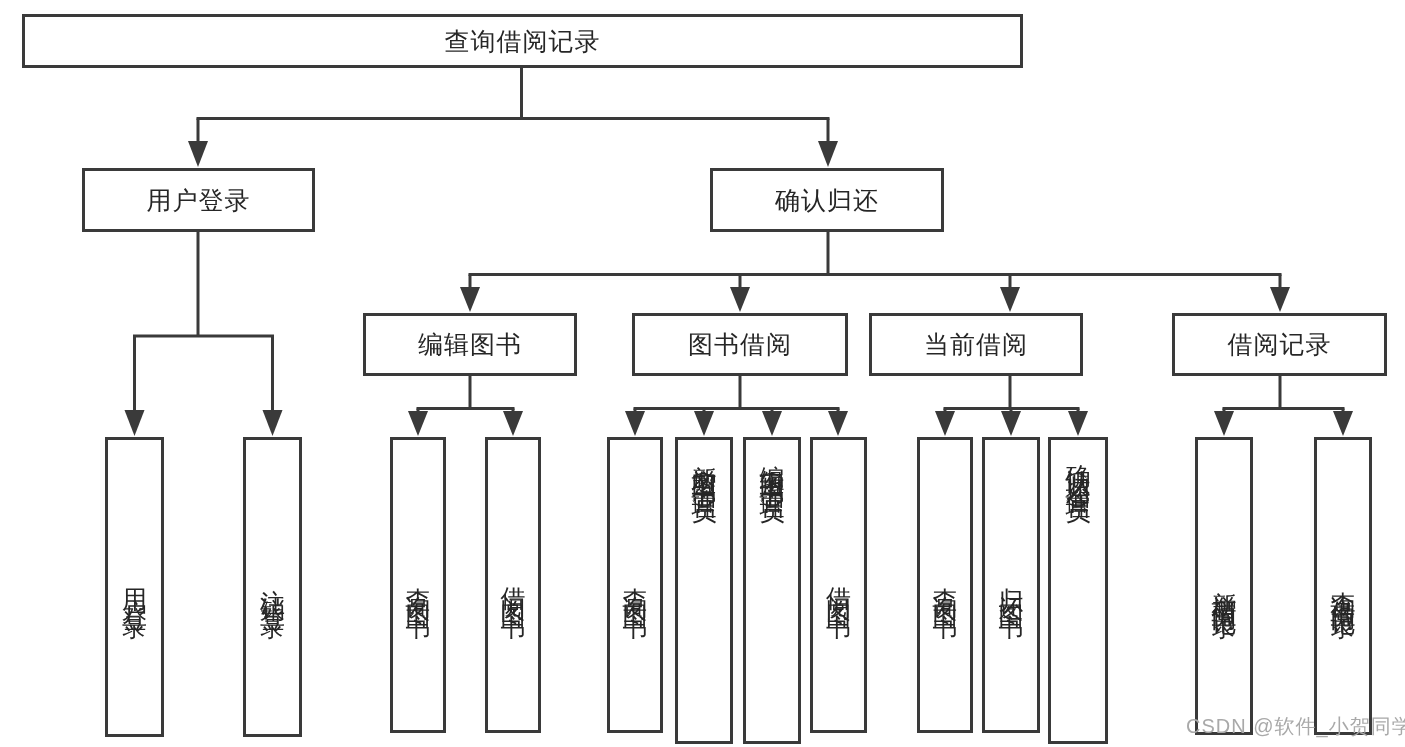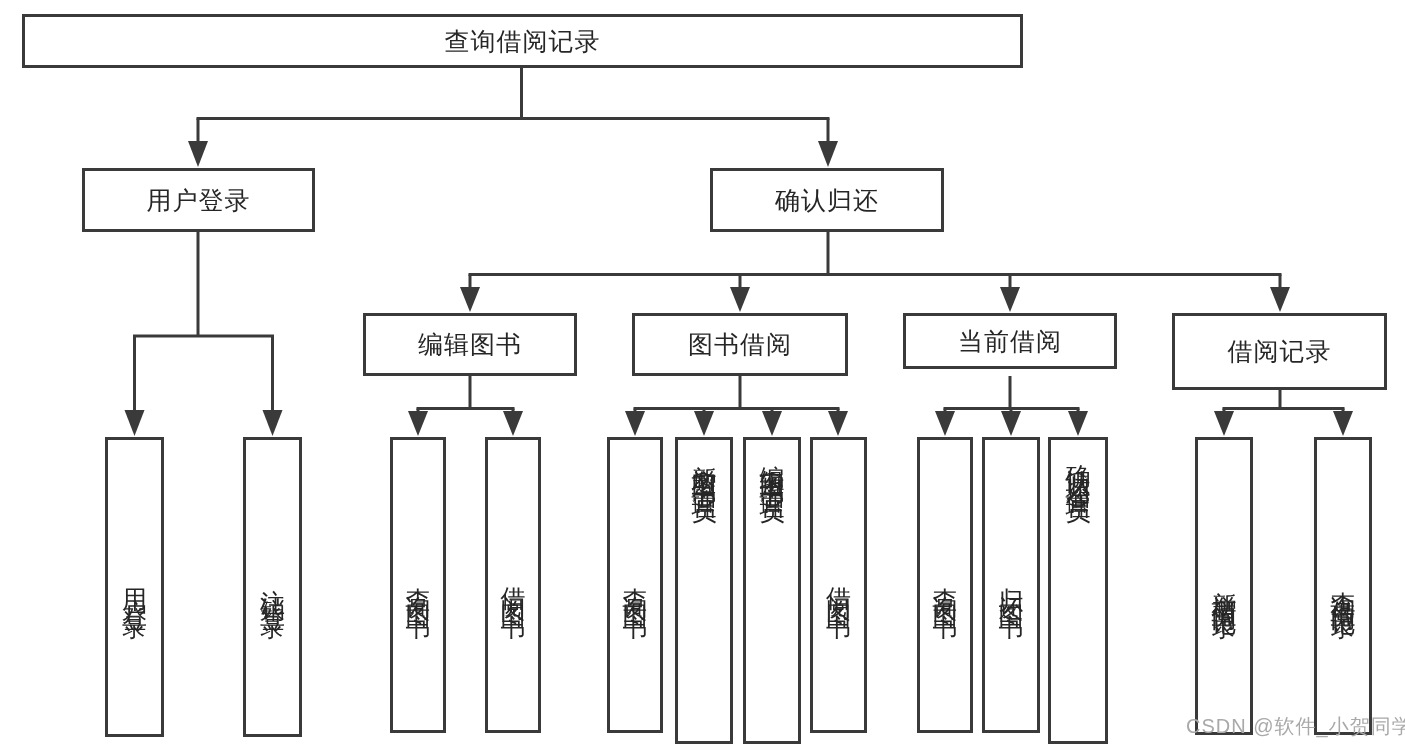--- a/index.html
+++ b/index.html
@@ -114,24 +114,24 @@
   <div class="node hbox" style="left:710px;top:168px;width:234px;height:64px;">
     <span>确认归还</span>
   </div>
 
   <div class="node hbox" style="left:363px;top:313px;width:214px;height:63px;">
     <span>编辑图书</span>
   </div>
   <div class="node hbox" style="left:632px;top:313px;width:216px;height:63px;font-family:Liberation Mono, monospace;">
     <span>图书借阅</span>
   </div>
-  <div class="node hbox" style="left:903px;top:313px;width:214px;height:56px;">
+  <div class="node hbox" style="left:869px;top:313px;width:214px;height:63px;">
     <span>当前借阅</span>
   </div>
-  <div class="node hbox" style="left:1172px;top:313px;width:215px;height:77px;">
+  <div class="node hbox" style="left:1172px;top:313px;width:215px;height:63px;">
     <span>借阅记录</span>
   </div>
 
   <div class="node vbox" style="left:105px;top:437px;width:59px;height:300px;">
     <span class="vtext">用户登录</span>
   </div>
   <div class="node vbox" style="left:243px;top:437px;width:59px;height:300px;">
     <span class="vtext">注销登录</span>
   </div>
 

